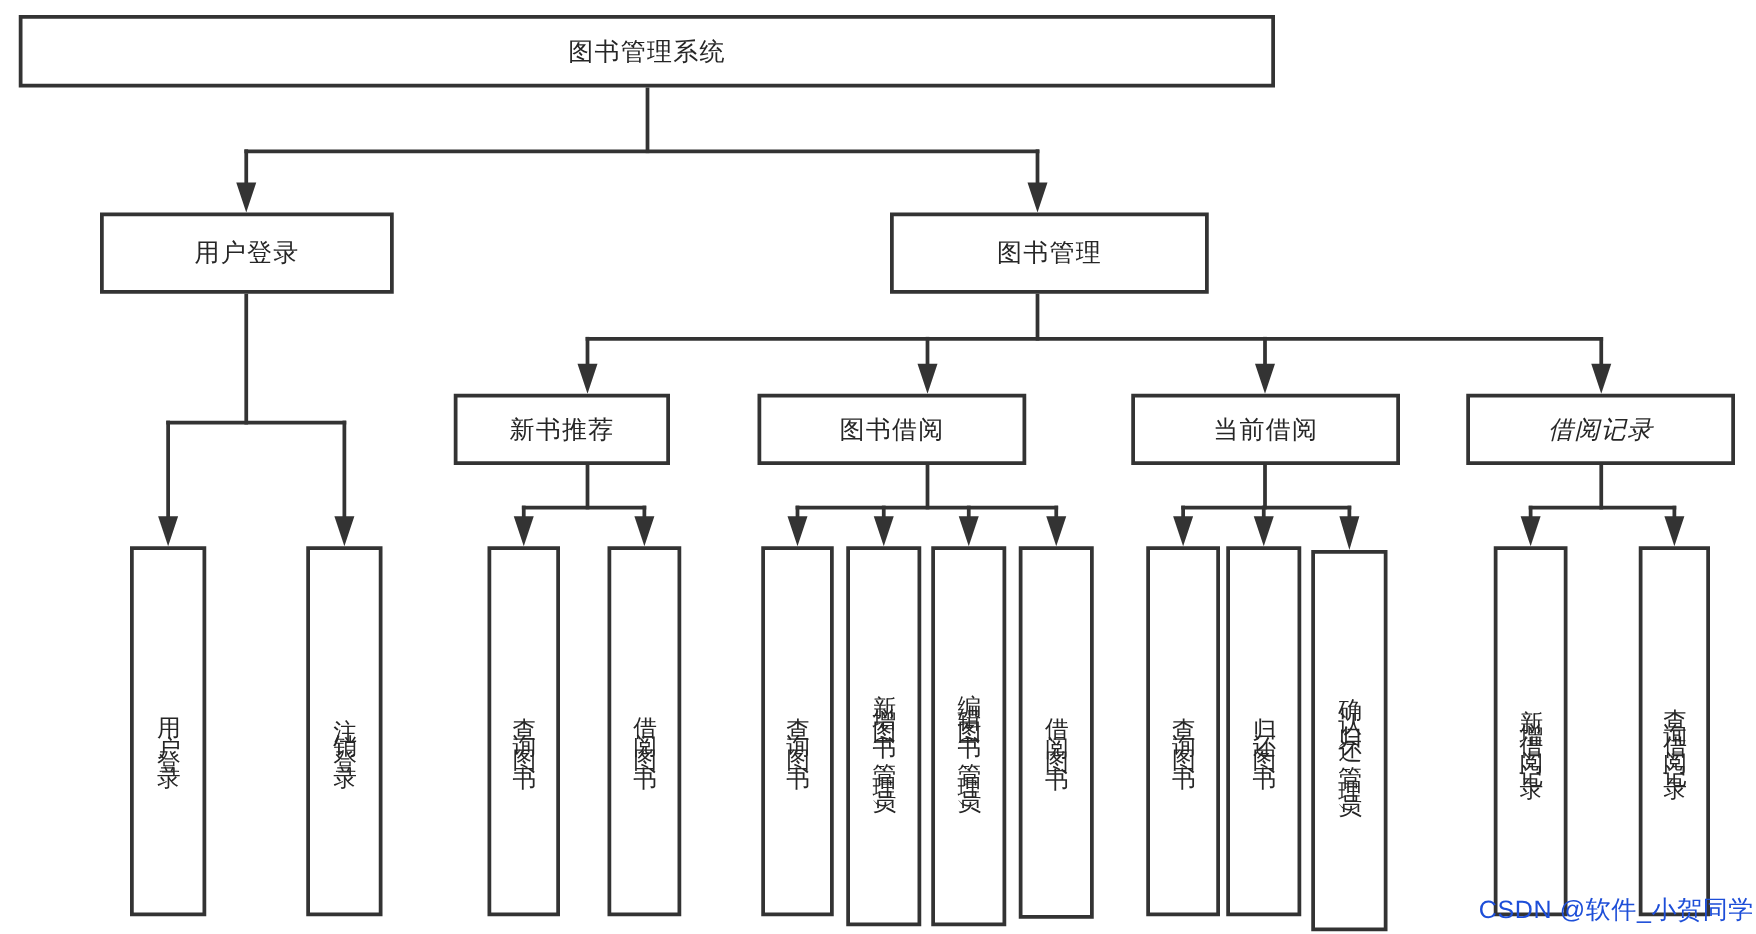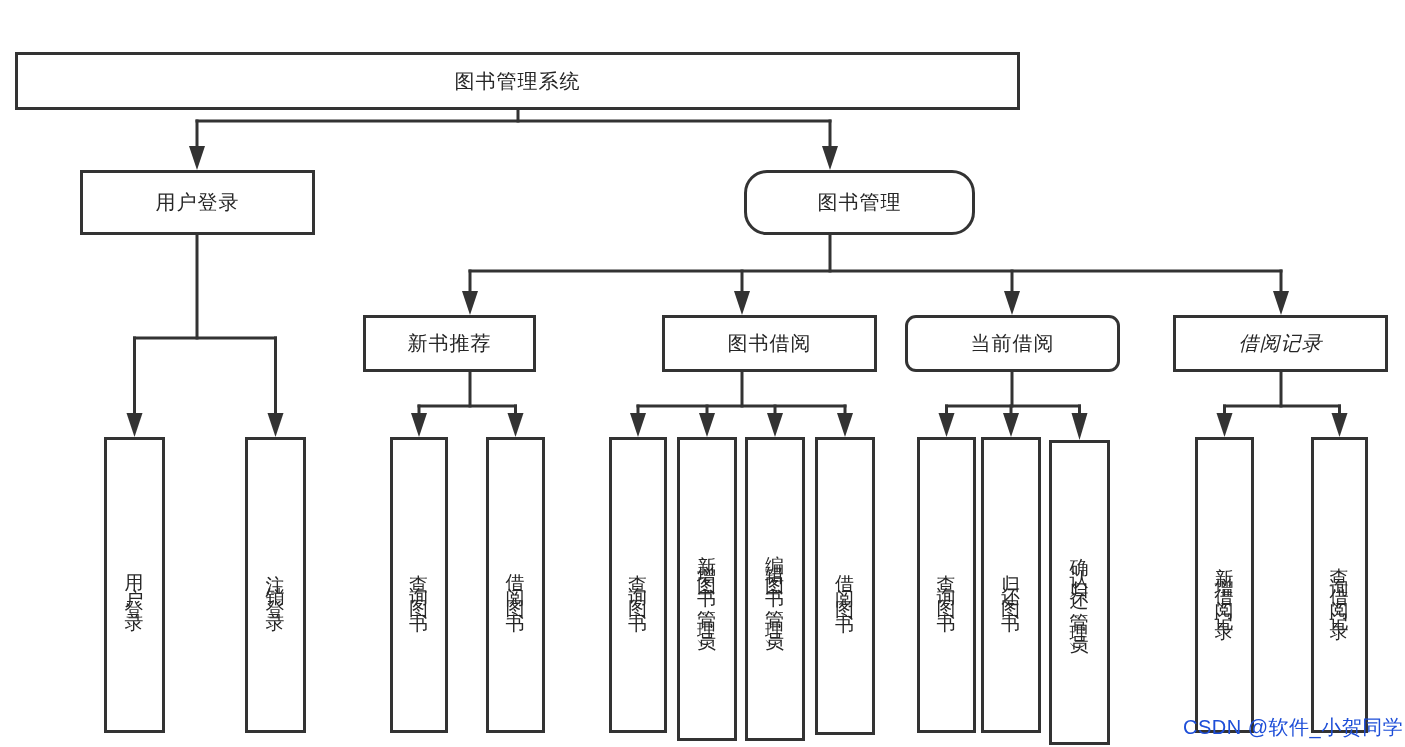--- a/index.html
+++ b/index.html
@@ -93,38 +93,38 @@
       <polygon points="767,413 783,413 775,437"></polygon>
       <polygon points="837,413 853,413 845,437"></polygon>
       <polygon points="938.5,413 954.5,413 946.5,437"></polygon>
       <polygon points="1003,413 1019,413 1011,437"></polygon>
       <polygon points="1071.5,413 1087.5,413 1079.5,440"></polygon>
       <polygon points="1216.5,413 1232.5,413 1224.5,437"></polygon>
       <polygon points="1331.5,413 1347.5,413 1339.5,437"></polygon>
     </g>
   </svg>
 
-  <div class="box h" style="left:15px;top:12px;width:1005px;height:58px;margin-top:40px;">
+  <div class="box h" style="left:15px;top:12px;width:1005px;height:58px;">
     <span>图书管理系统</span>
   </div>
 
   <div class="box h" style="left:80px;top:170px;width:235px;height:65px;">
     <span>用户登录</span>
   </div>
-  <div class="box h" style="left:744px;top:170px;width:231px;height:65px;border-radius:23px;">
+  <div class="box h" style="left:712px;top:170px;width:255px;height:65px;">
     <span>图书管理</span>
   </div>
 
   <div class="box h" style="left:363px;top:315px;width:173px;height:57px;font-family:Liberation Mono, monospace;">
     <span>新书推荐</span>
   </div>
-  <div class="box h" style="left:662px;top:315px;width:215px;height:57px;">
+  <div class="box h" style="left:606px;top:315px;width:215px;height:57px;">
     <span>图书借阅</span>
   </div>
-  <div class="box h" style="left:905px;top:315px;width:215px;height:57px;border-radius:11px;">
+  <div class="box h" style="left:905px;top:315px;width:215px;height:57px;">
     <span>当前借阅</span>
   </div>
   <div class="box h" style="left:1173px;top:315px;width:215px;height:57px;font-style:italic;">
     <span>借阅记录</span>
   </div>
 
   <div class="box v" style="left:104px;top:437px;width:61px;height:296px;">
     <span>用户登录</span>
   </div>
   <div class="box v" style="left:245px;top:437px;width:61px;height:296px;">

